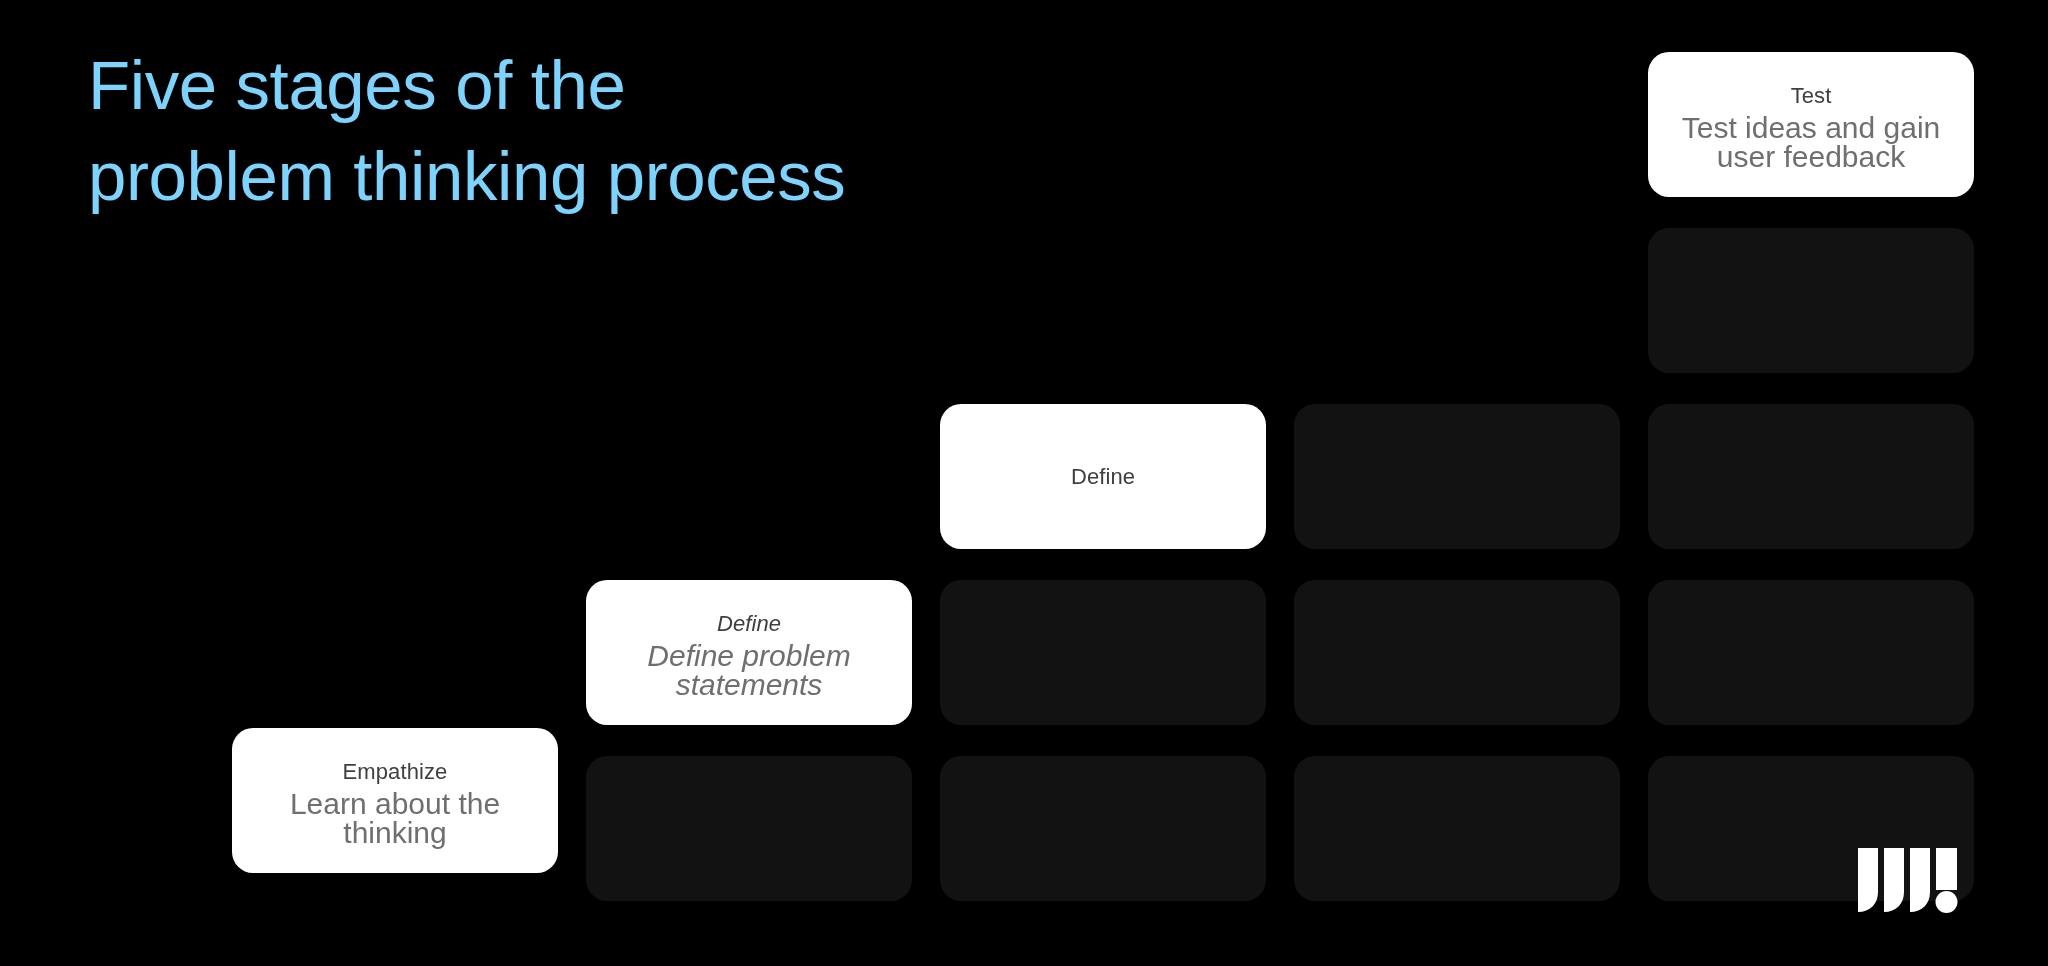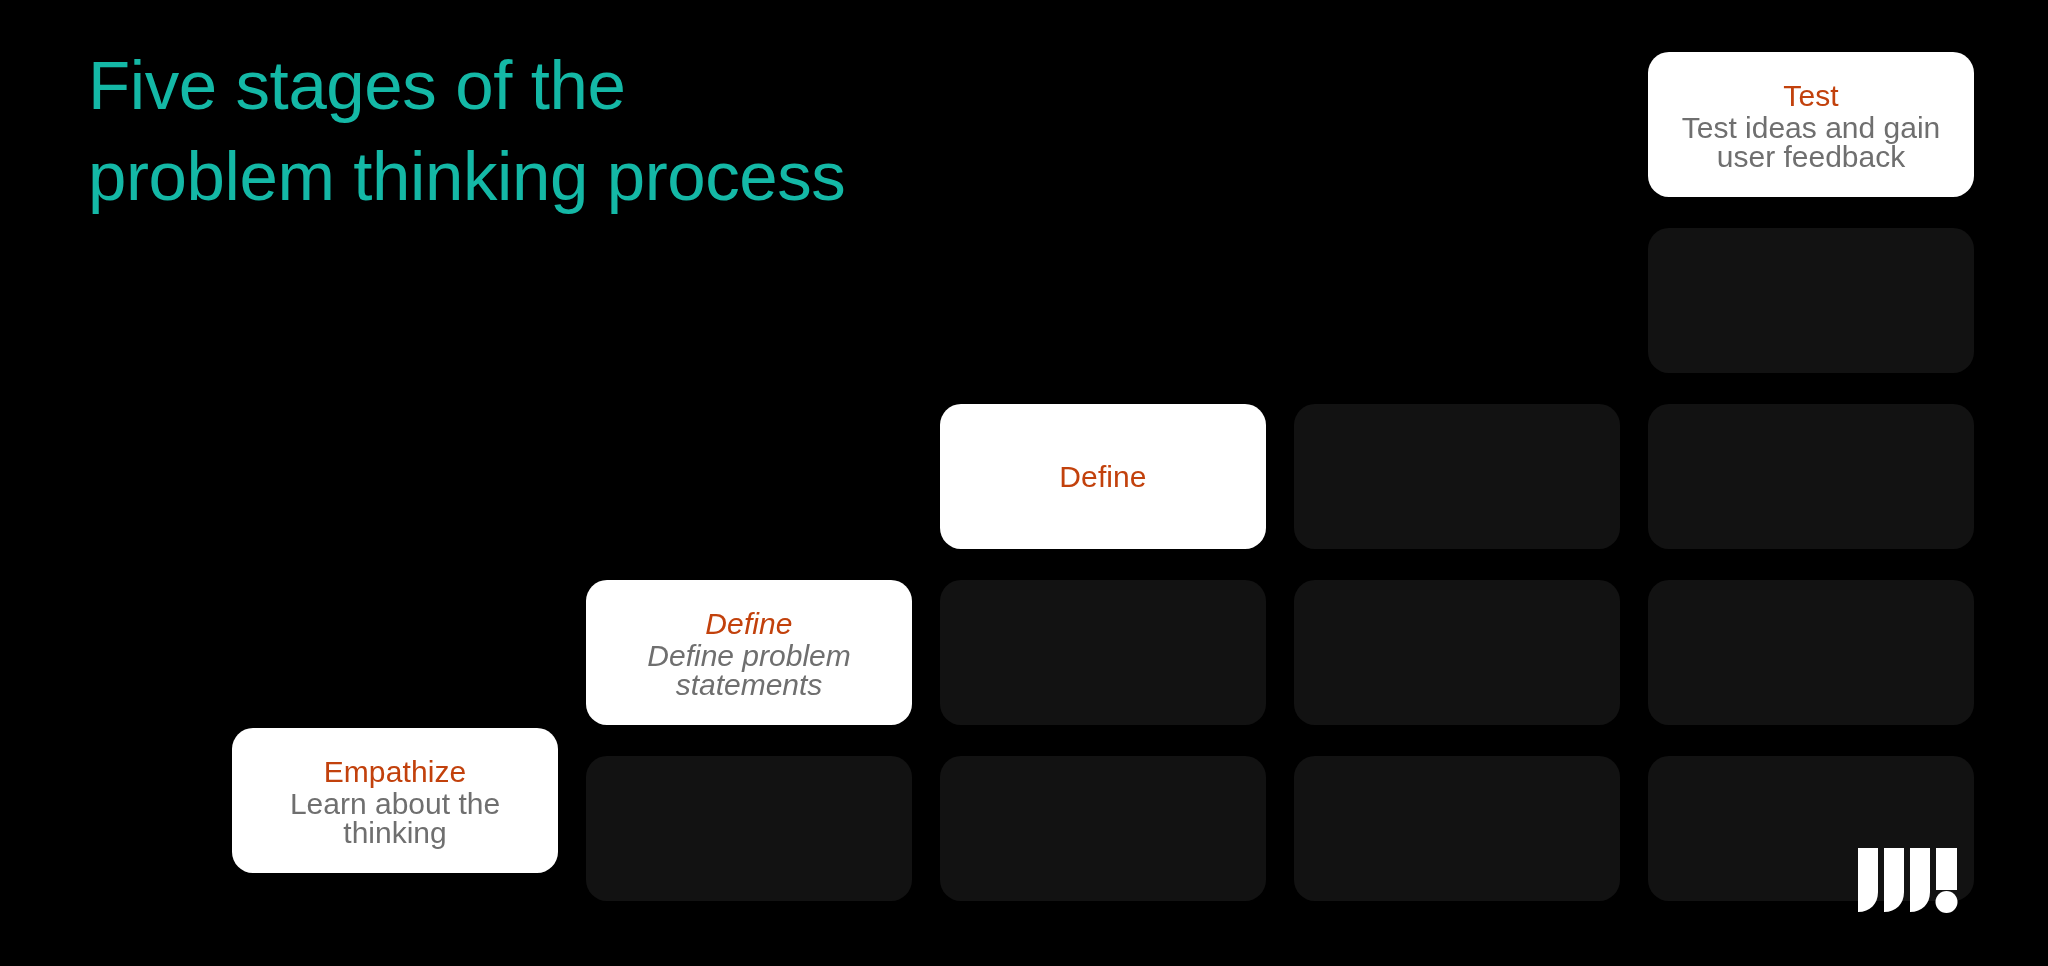--- a/index.html
+++ b/index.html
@@ -25,21 +25,21 @@
 
   
   .title-block {
     position: absolute;
     left: 88px;
     top: 40px;
     width: 1000px;
   }
   .title-line {
     display: block;
-    color: #14b8a6;
+    color: #7dd3fc;
     font-size: 69px;
     font-weight: 300;
     line-height: 91px;
     letter-spacing: -0.4px;
     white-space: nowrap;
   }
 
   
   .grid {
     position: absolute;
@@ -65,22 +65,22 @@
     background: #ffffff;
     display: flex;
     flex-direction: column;
     align-items: center;
     justify-content: center;
     padding: 6px 18px;
     text-align: center;
   }
 
   .stage-title {
-    color: #c2410c;
-    font-size: 30px;
+    color: #404040;
+    font-size: 22px;
     font-weight: 400;
     line-height: 34px;
     letter-spacing: 0.1px;
   }
   .stage-desc {
     color: #6f6f6f;
     font-size: 30px;
     font-weight: 400;
     line-height: 29px;
     margin-top: 0;

